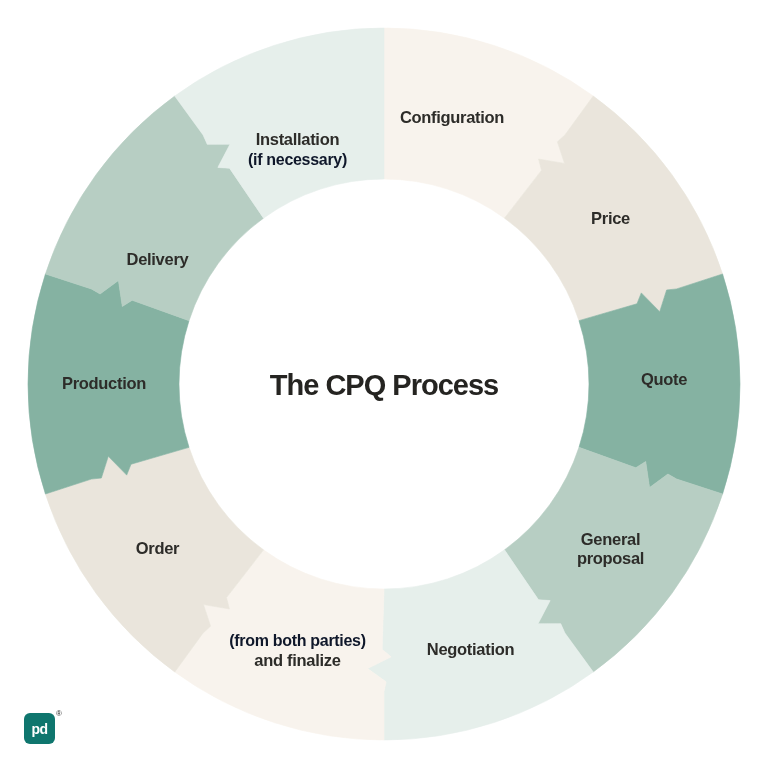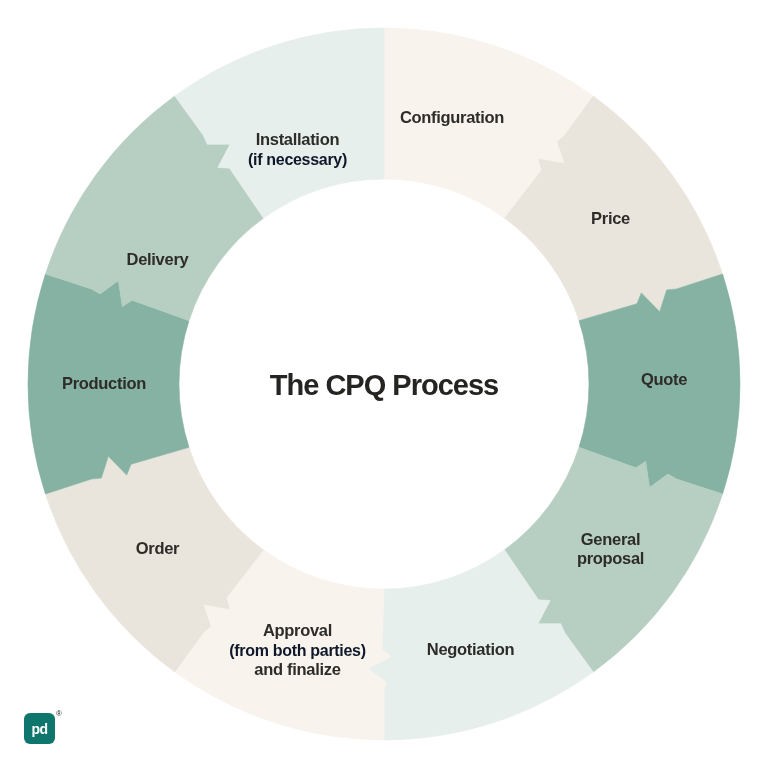--- a/index.html
+++ b/index.html
@@ -78,21 +78,20 @@
         <div class="b">Quote</div>
       </div>
       <div class="seg-label" style="left: 610.52px; top: 548.58px;">
         <div class="b">General</div>
         <div class="b">proposal</div>
       </div>
       <div class="seg-label" style="left: 470.52px; top: 650.3px;">
         <div class="b">Negotiation</div>
       </div>
       <div class="seg-label" style="left: 297.48px; top: 650.3px;">
-        <div class="b">Approval</div>
         <div class="r">(from both parties)</div>
         <div class="b">and finalize</div>
       </div>
       <div class="seg-label" style="left: 157.48px; top: 548.58px;">
         <div class="b">Order</div>
       </div>
       <div class="seg-label" style="left: 104px; top: 384px;">
         <div class="b">Production</div>
       </div>
       <div class="seg-label" style="left: 157.48px; top: 229px; margin-top: 31px;">

